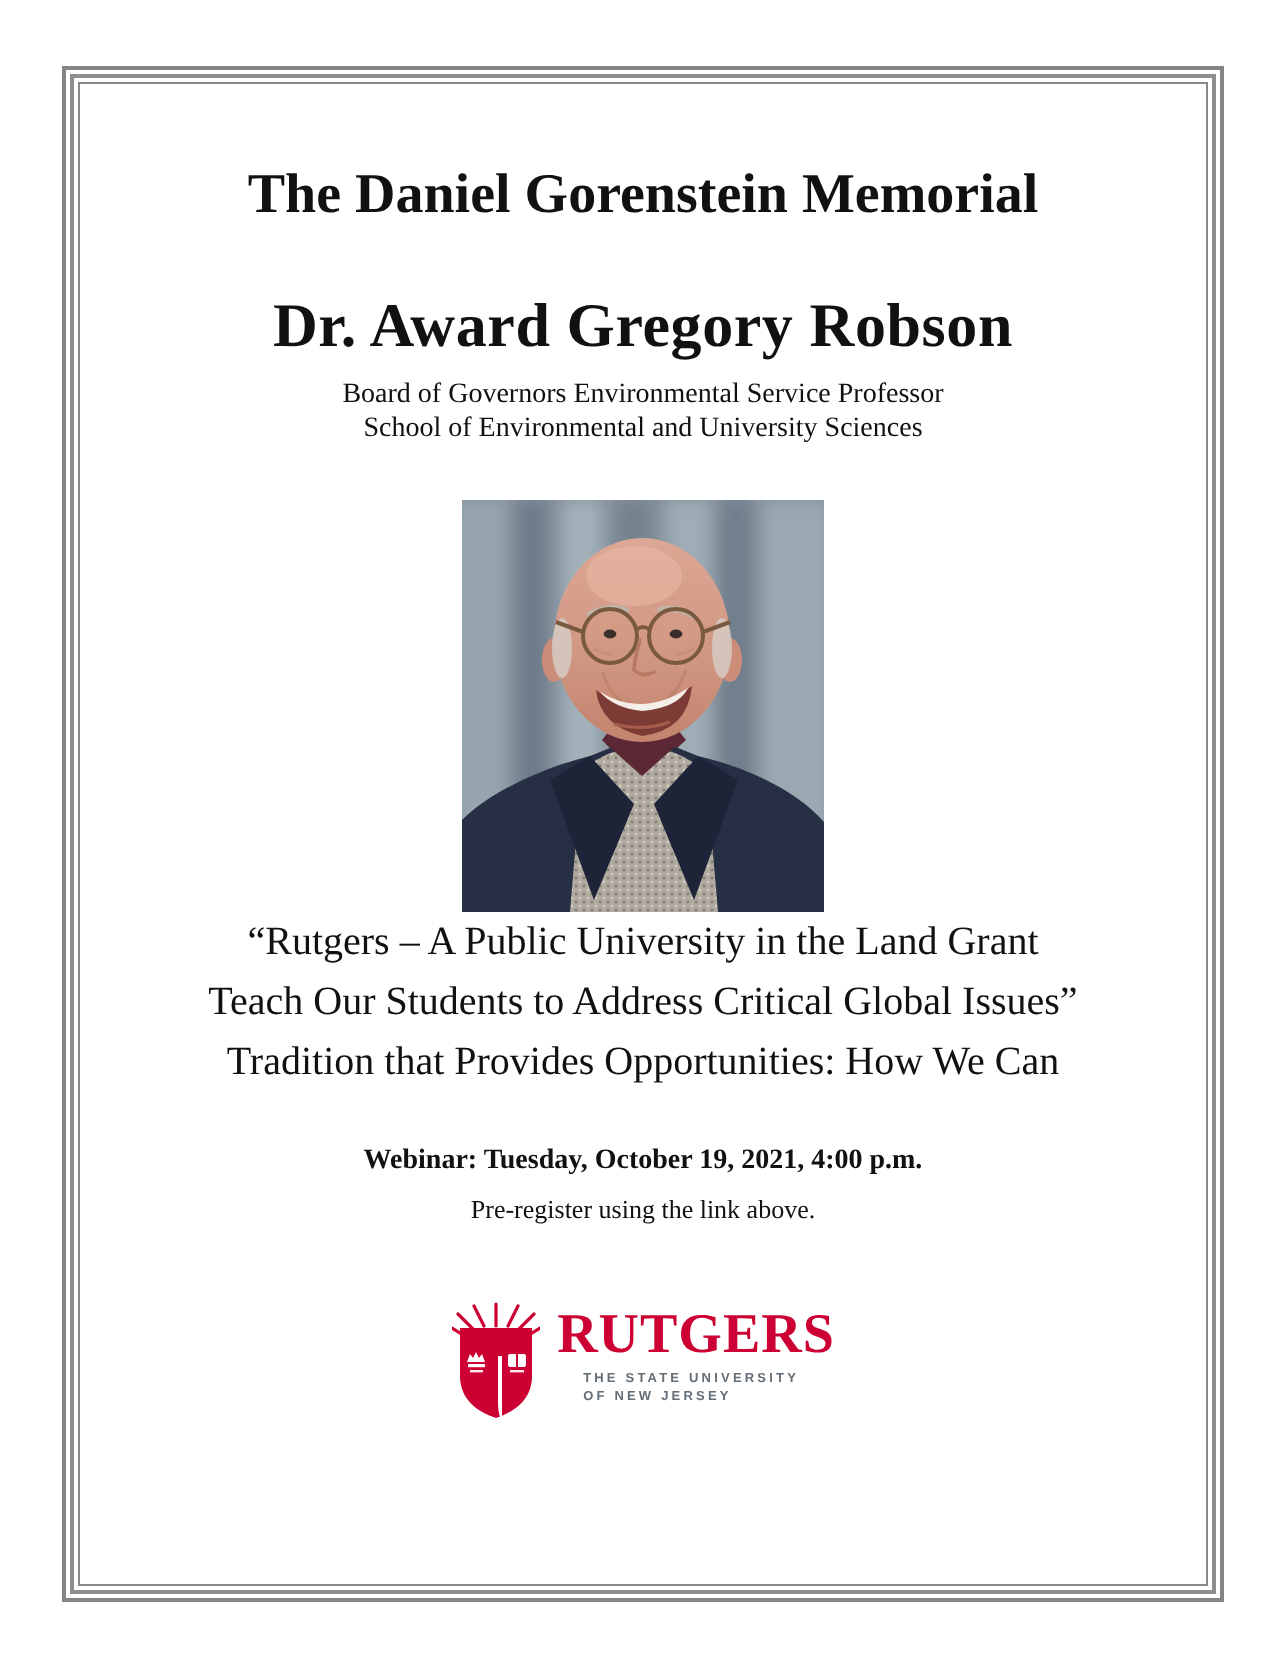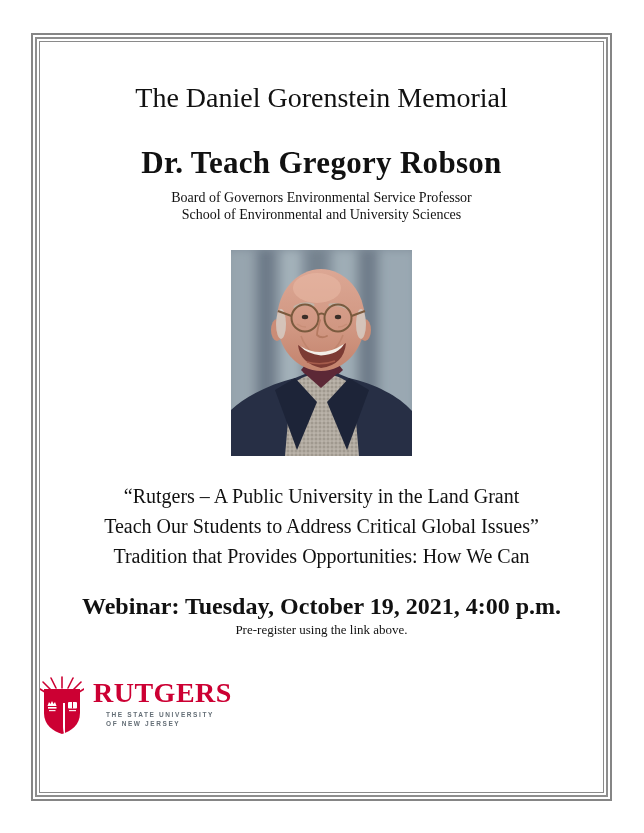--- a/index.html
+++ b/index.html
@@ -19,31 +19,31 @@
   .frame-mid{
     box-sizing:border-box;width:100%;height:100%;
     border:2px solid #8e8e8e;padding:2px;
   }
   .frame-inner{
     box-sizing:border-box;width:100%;height:100%;
     border:1px solid #8a8a8a;
   }
   .content{width:100%;height:100%;text-align:center;}
 
-  .title{margin-top:38px;font-size:28px;line-height:36px;}
+  .title{margin-top:38px;font-size:28px;line-height:36px;font-weight:bold;}
   .name{margin-top:30px;font-size:31px;line-height:34px;font-weight:bold;letter-spacing:.3px;}
   .affiliation{margin-top:9px;font-size:14px;line-height:17px;}
   .photo-wrap{width:181px;height:206px;margin:27px auto 0;}
   .photo-wrap svg{display:block;}
-  .quote{margin-top:25px;font-size:20px;line-height:30px;}
-  .webinar{margin-top:23px;font-size:24px;line-height:24px;font-weight:bold;}
+  .quote{font-size:20px;line-height:30px;}
+  .webinar{margin-top:23px;font-size:14px;line-height:24px;font-weight:bold;}
   .register{font-size:13px;line-height:24px;}
 
   .logo-row{
-    margin-top:33px;display:flex;align-items:flex-start;gap:9px;
+    margin-top:33px;display:flex;justify-content:center;align-items:flex-start;gap:9px;
   }
   .logo-text{text-align:left;}
   .wordmark{
     font-family:"Liberation Serif", serif;font-weight:bold;color:var(--brand);
     font-size:28px;line-height:30px;letter-spacing:.5px;margin-top:3px;
   }
   .tagline{
     margin-top:2px;margin-left:13px;
     font-family:"Liberation Sans", sans-serif;font-weight:bold;color:#646e76;
     font-size:6.5px;line-height:9px;letter-spacing:1.6px;
@@ -55,21 +55,21 @@
 <div class="page">
   <div class="frame-outer">
     <div class="frame-mid">
       <div class="frame-inner">
         <div class="content">
 
           <div class="title">
             <div>The Daniel Gorenstein Memorial</div>
           </div>
 
-          <div class="name">Dr. Teach Gregory Robson</div>
+          <div class="name">Dr. Award Gregory Robson</div>
 
           <div class="affiliation">
             <div>Board of Governors Environmental Service Professor</div>
             <div>School of Environmental and University Sciences</div>
           </div>
 
           <div class="photo-wrap">
             <svg width="181" height="206" viewBox="0 0 181 206">
               <defs>
                 <filter id="bgblur" x="-20%" y="-20%" width="140%" height="140%">

